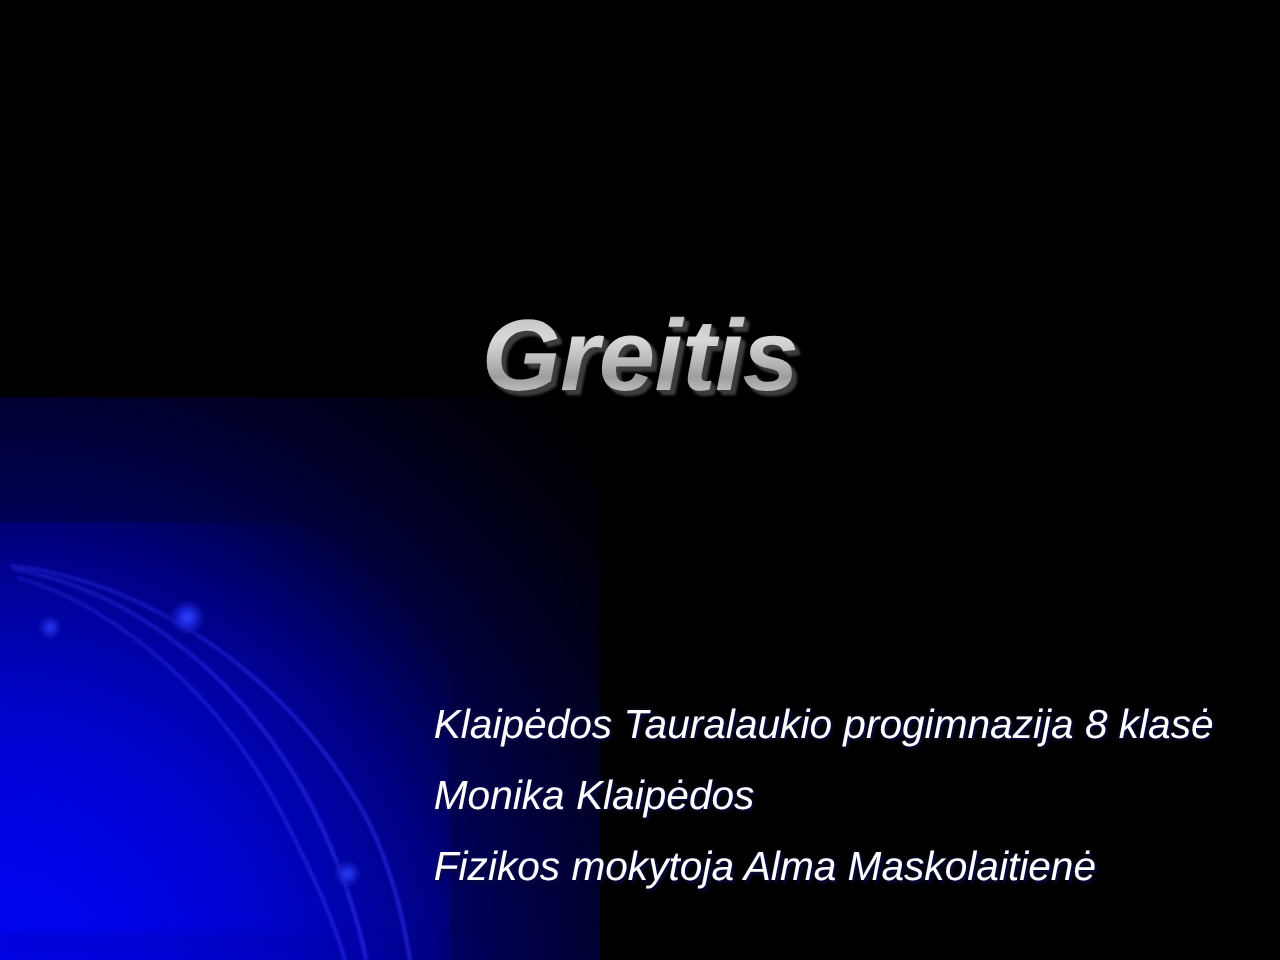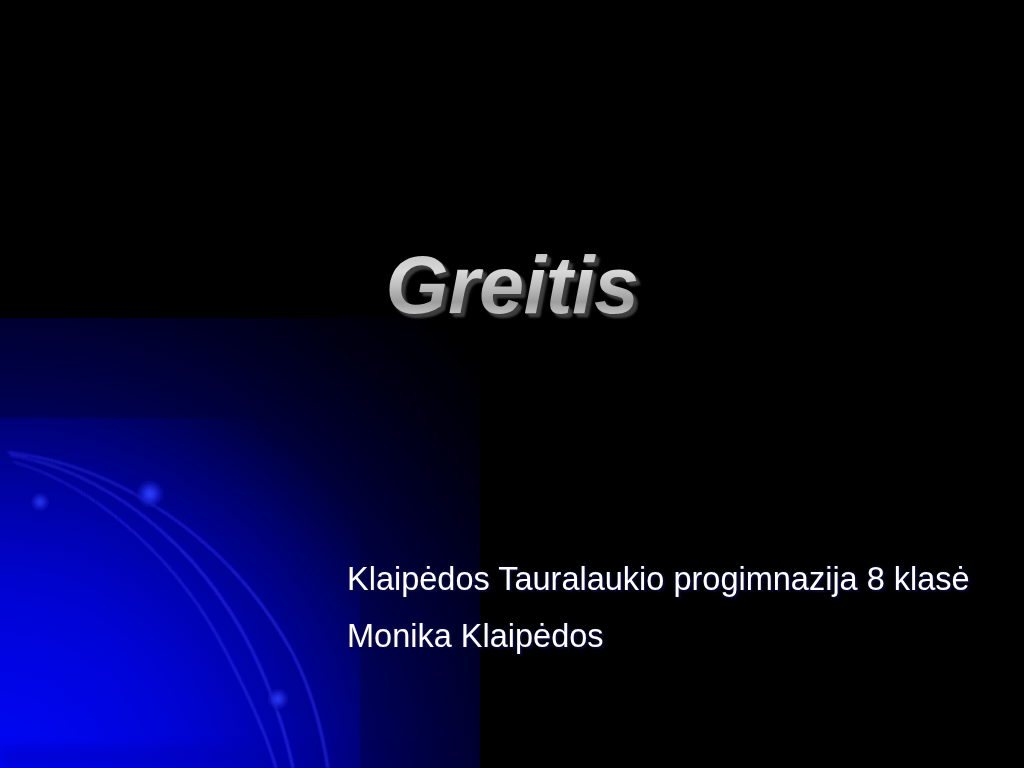--- a/index.html
+++ b/index.html
@@ -127,20 +127,21 @@
     color: #ffffff;
     font-size: 32.5px;
     line-height: 46px;
     text-shadow: 2px 2px 2px rgba(10,10,60,0.95),
                  0 0 3px rgba(40,40,150,0.5);
     white-space: normal;
   }
 
   .body-para {
     margin: 0 0 11px 0;
+    font-style: italic;
   }
   .body-para:last-child {
     margin-bottom: 0;
   }
 </style>
 </head>
 <body>
 
 <div id="slide">
 
@@ -185,15 +186,16 @@
     </svg>
   </div>
 
   <div id="title-block">
     <span id="title-text">Greitis</span>
   </div>
 
   <div id="body-block">
     <p class="body-para body-line">Klaipėdos Tauralaukio progimnazija 8 klasė</p>
     <p class="body-para body-line">Monika Klaipėdos</p>
+    <p class="body-para body-line">Fizikos mokytoja Alma Maskolaitienė</p>
   </div>
 
 </div>
 
 </body></html>

